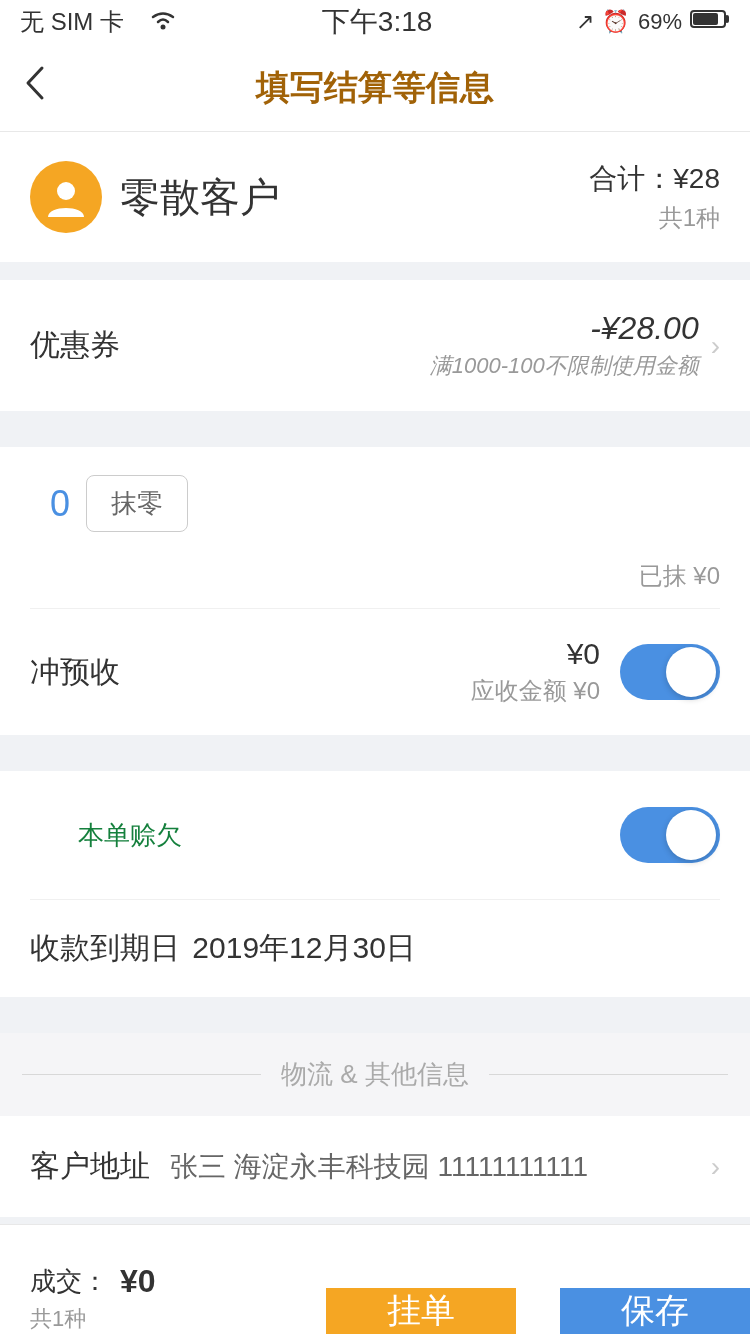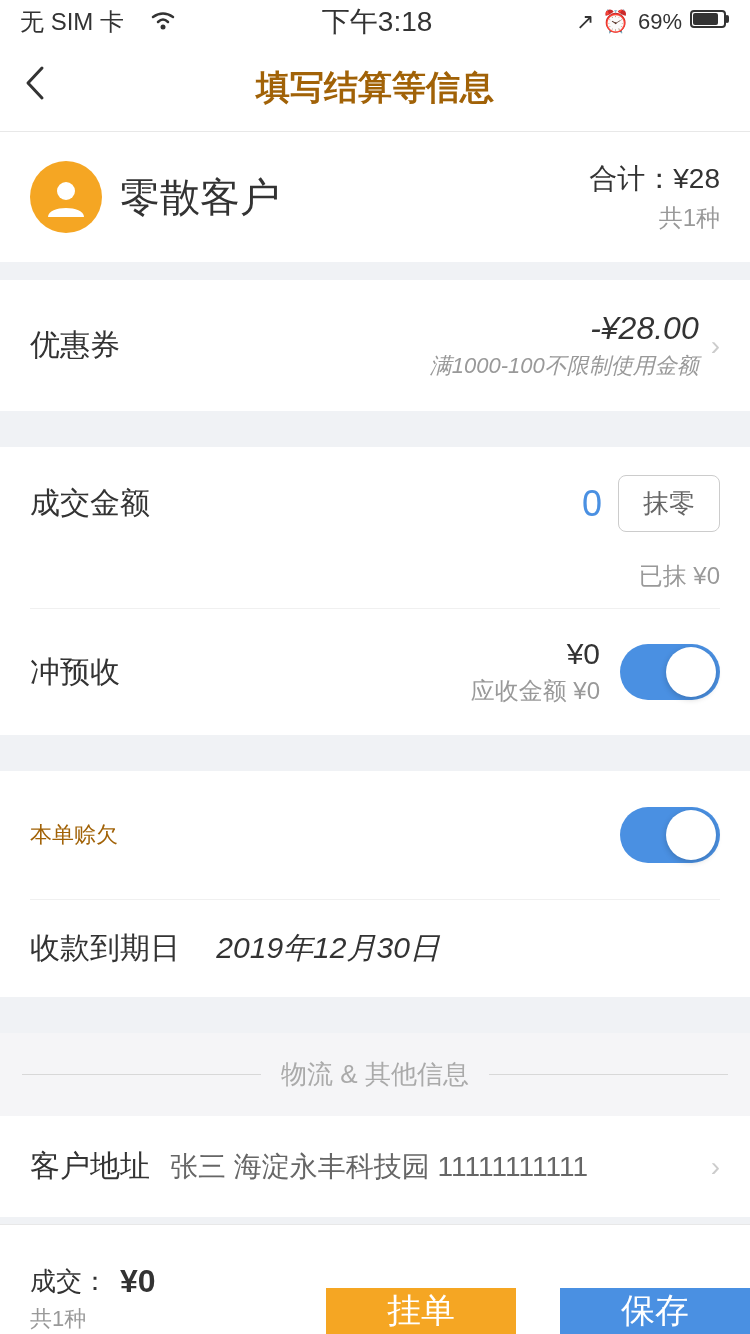--- a/index.html
+++ b/index.html
@@ -248,22 +248,23 @@
 
     
     .credit-row {
       display: flex;
       align-items: center;
       justify-content: space-between;
       padding: 36px 30px;
       background: #fff;
     }
     .credit-label {
-      font-size: 22px;
-      color: #a16207;
+      font-size: 26px;
+      color: #15803d;
+      margin-left: 48px;
     }
 
     
     .duedate-row {
       padding: 28px 30px;
       background: #fff;
       font-size: 30px;
       color: #333;
     }
 
@@ -435,21 +436,20 @@
         <span class="chevron-right">›</span>
       </div>
     </div>
   </div>
 
   <div class="section-sep"></div>
 
   <div class="card">
 
     <div class="form-row">
-      <span class="form-label">成交金额</span>
       <div class="form-right">
         <span class="amount-input">0</span>
         <button class="round-zero-btn">抹零</button>
       </div>
     </div>
     <div style="display:flex;justify-content:flex-end;padding:0 30px 16px;background:#fff;">
       <span class="already-zero">已抹  ¥0</span>
     </div>
 
     <div class="divider"></div>
@@ -475,21 +475,21 @@
       <span class="credit-label">本单赊欠</span>
       <div class="toggle">
         <div class="toggle-knob"></div>
       </div>
     </div>
 
     <div class="divider"></div>
 
     <div class="duedate-row">
       <span>收款到期日</span>
-      <span style="margin-left:28px;font-style:italic;">2019年12月30日</span>
+      <span style="margin-left:4px;">2019年12月30日</span>
     </div>
   </div>
 
   <div class="section-sep"></div>
 
   <div class="logistics-sep">
     <div class="logistics-line"></div>
     <span class="logistics-text">物流 &amp; 其他信息</span>
     <div class="logistics-line"></div>
   </div>

